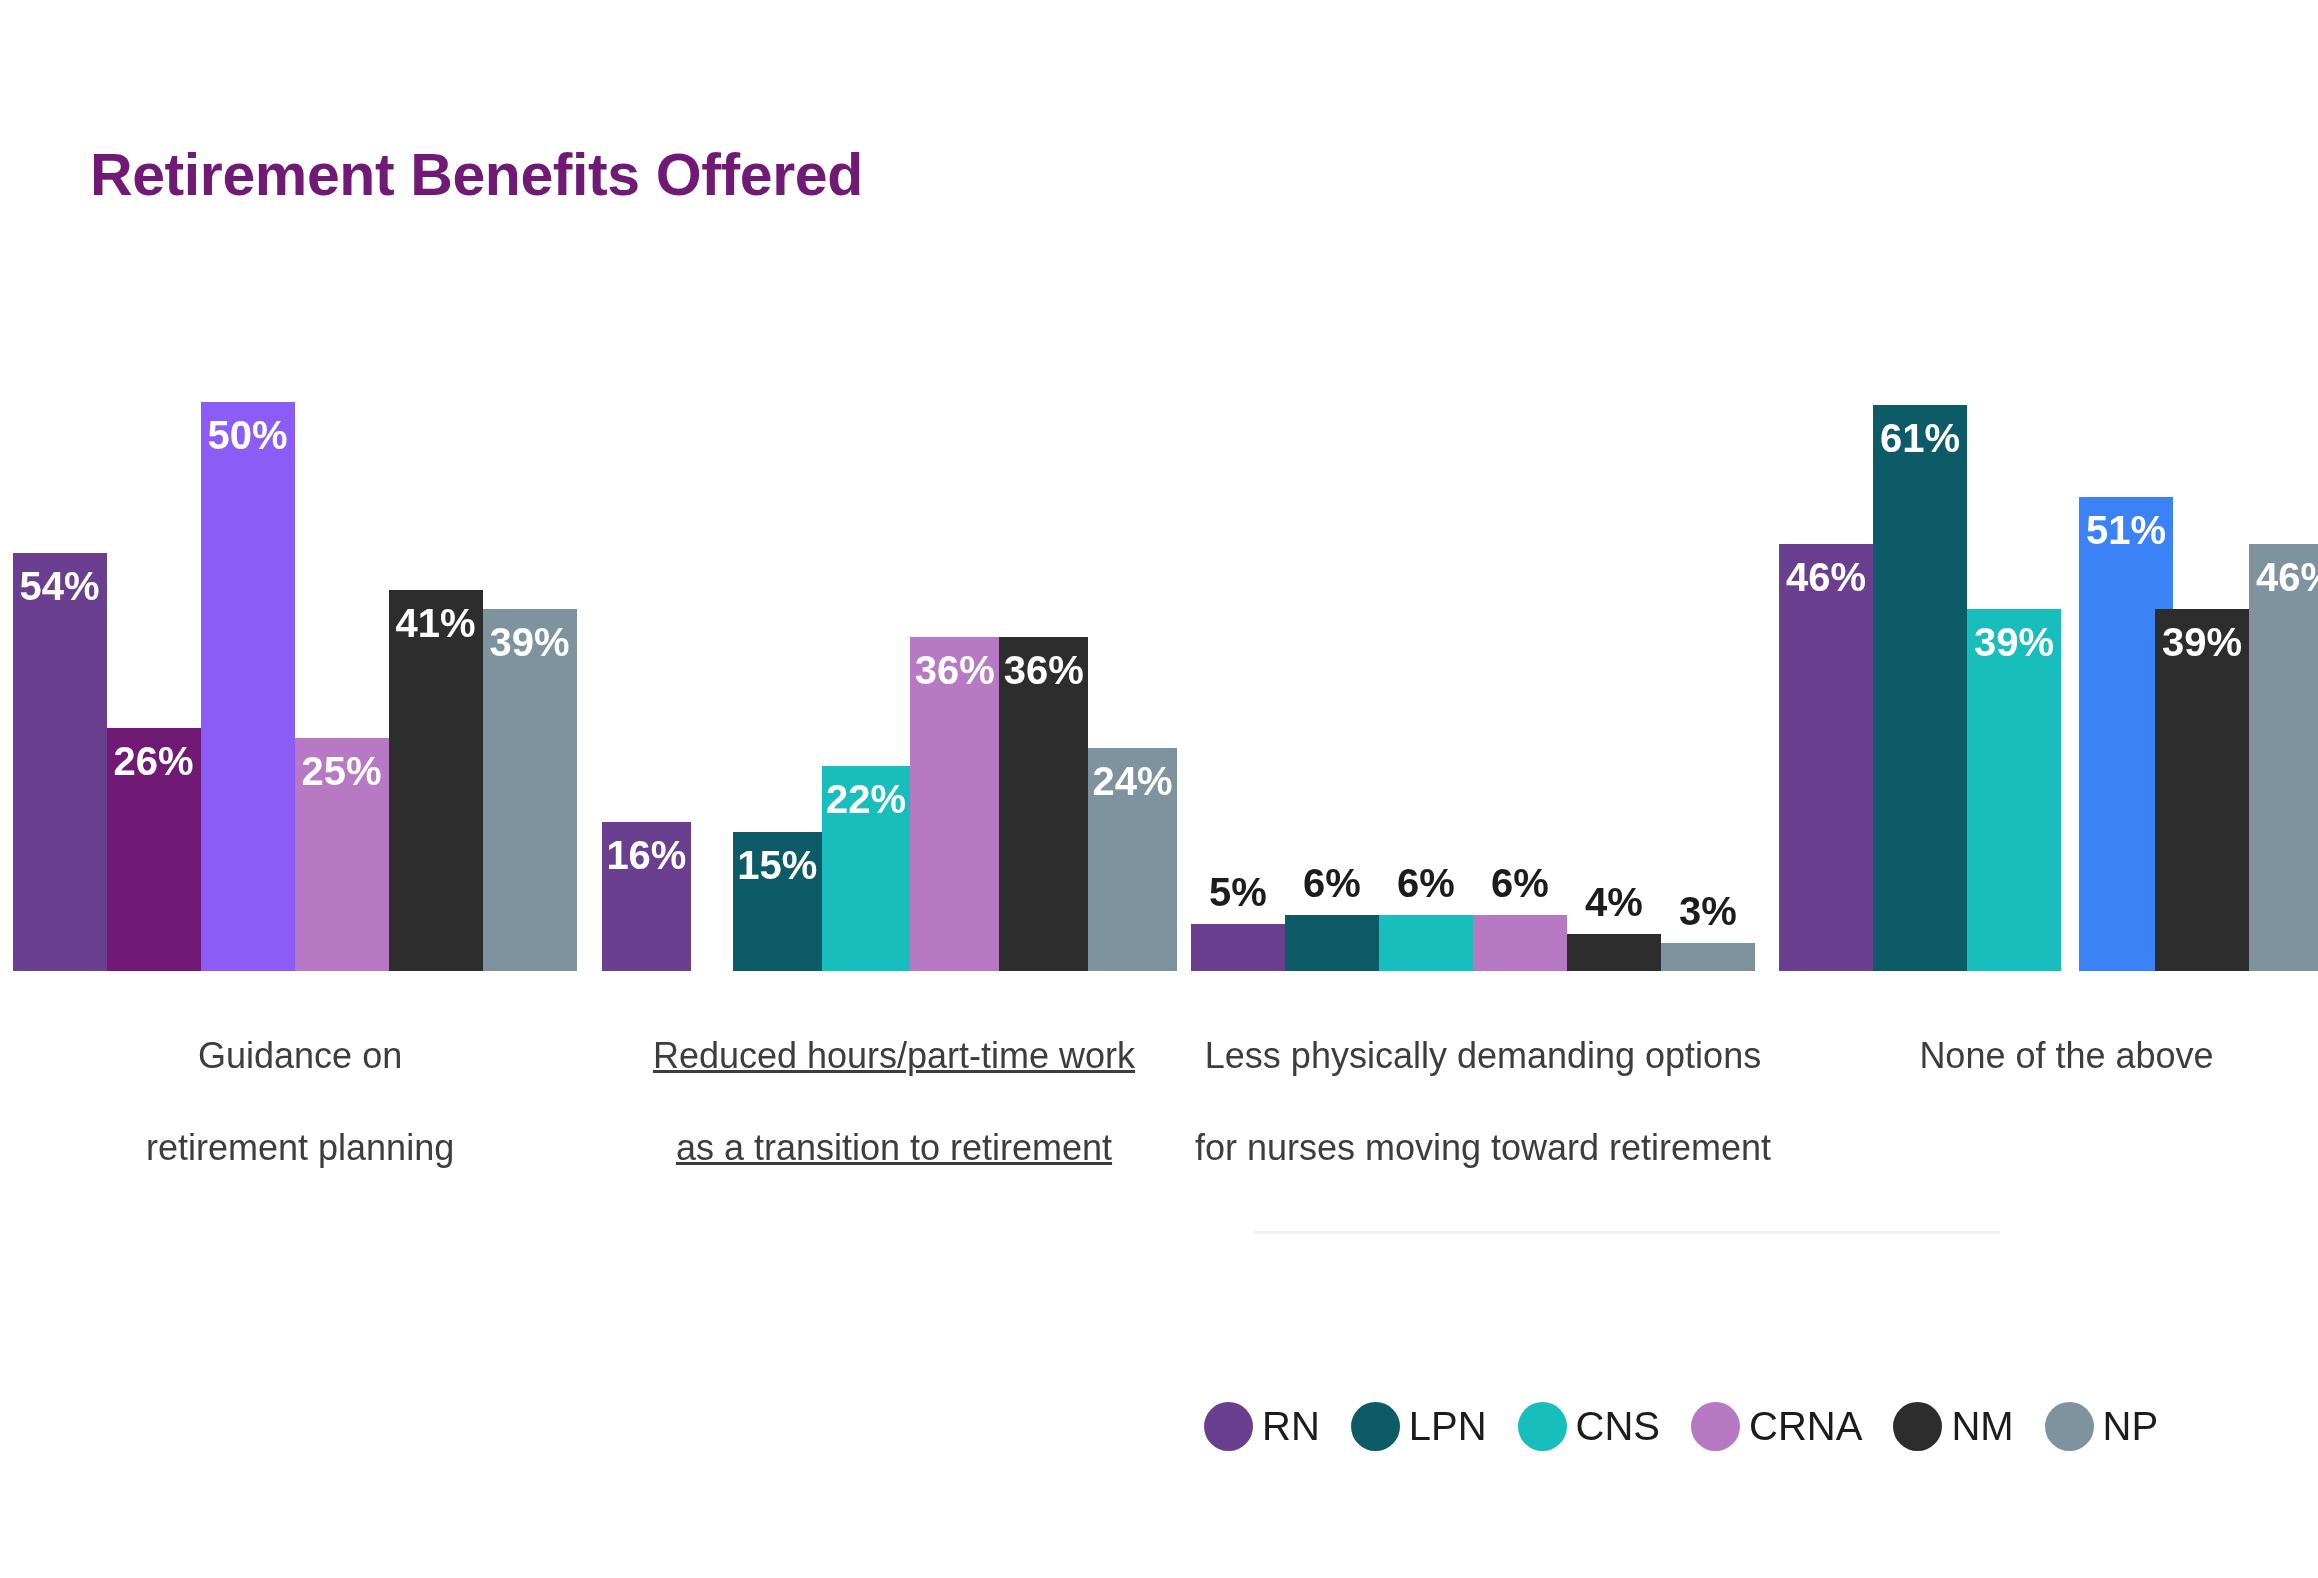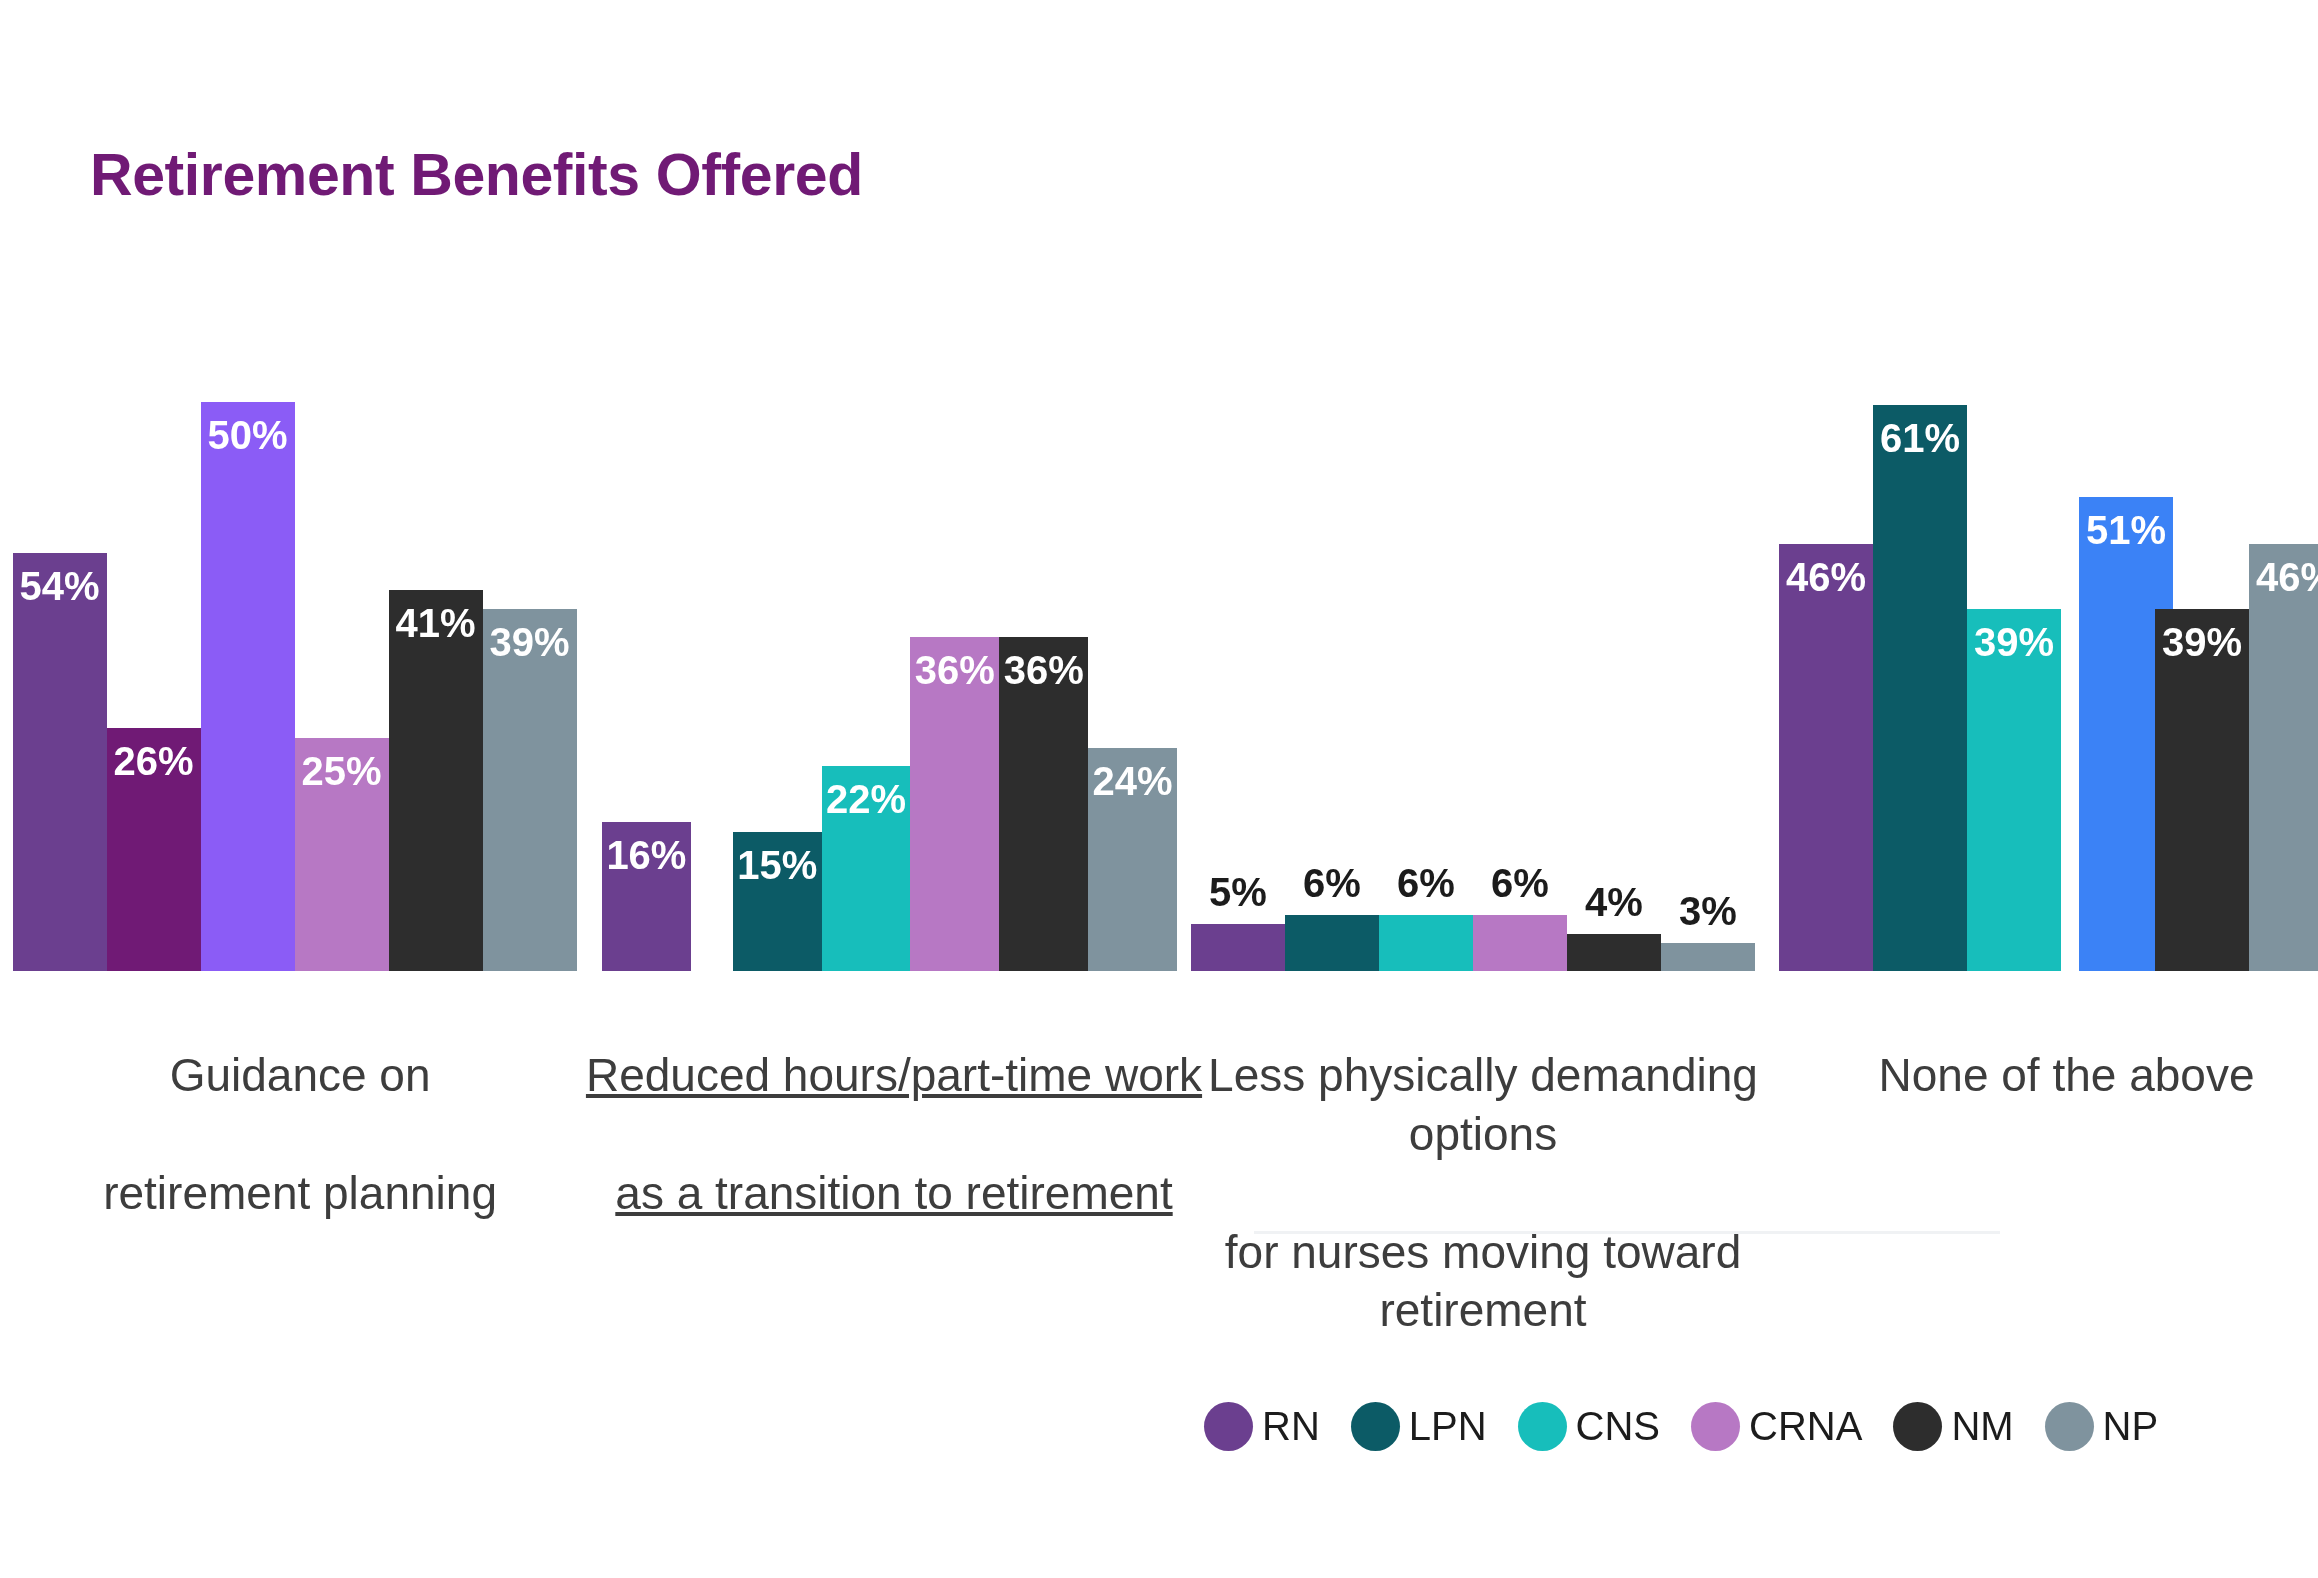--- a/index.html
+++ b/index.html
@@ -76,21 +76,21 @@
     white-space: nowrap;
   }
   .bar-label.inside  { top: 12.6px; }
   .bar-label.outside { top: -52px; color: #1c1c1c; }
 
   
   .cat-label {
     position: absolute;
     top: 987px;
     text-align: center;
-    font-size: 46px;
+    font-size: 36px;
     color: #3d3d3d;
     line-height: 1.28;
     white-space: pre-line;
   }
 
   
   #legend {
     position: absolute;
     left: 1204px;
     top: 1402px;

